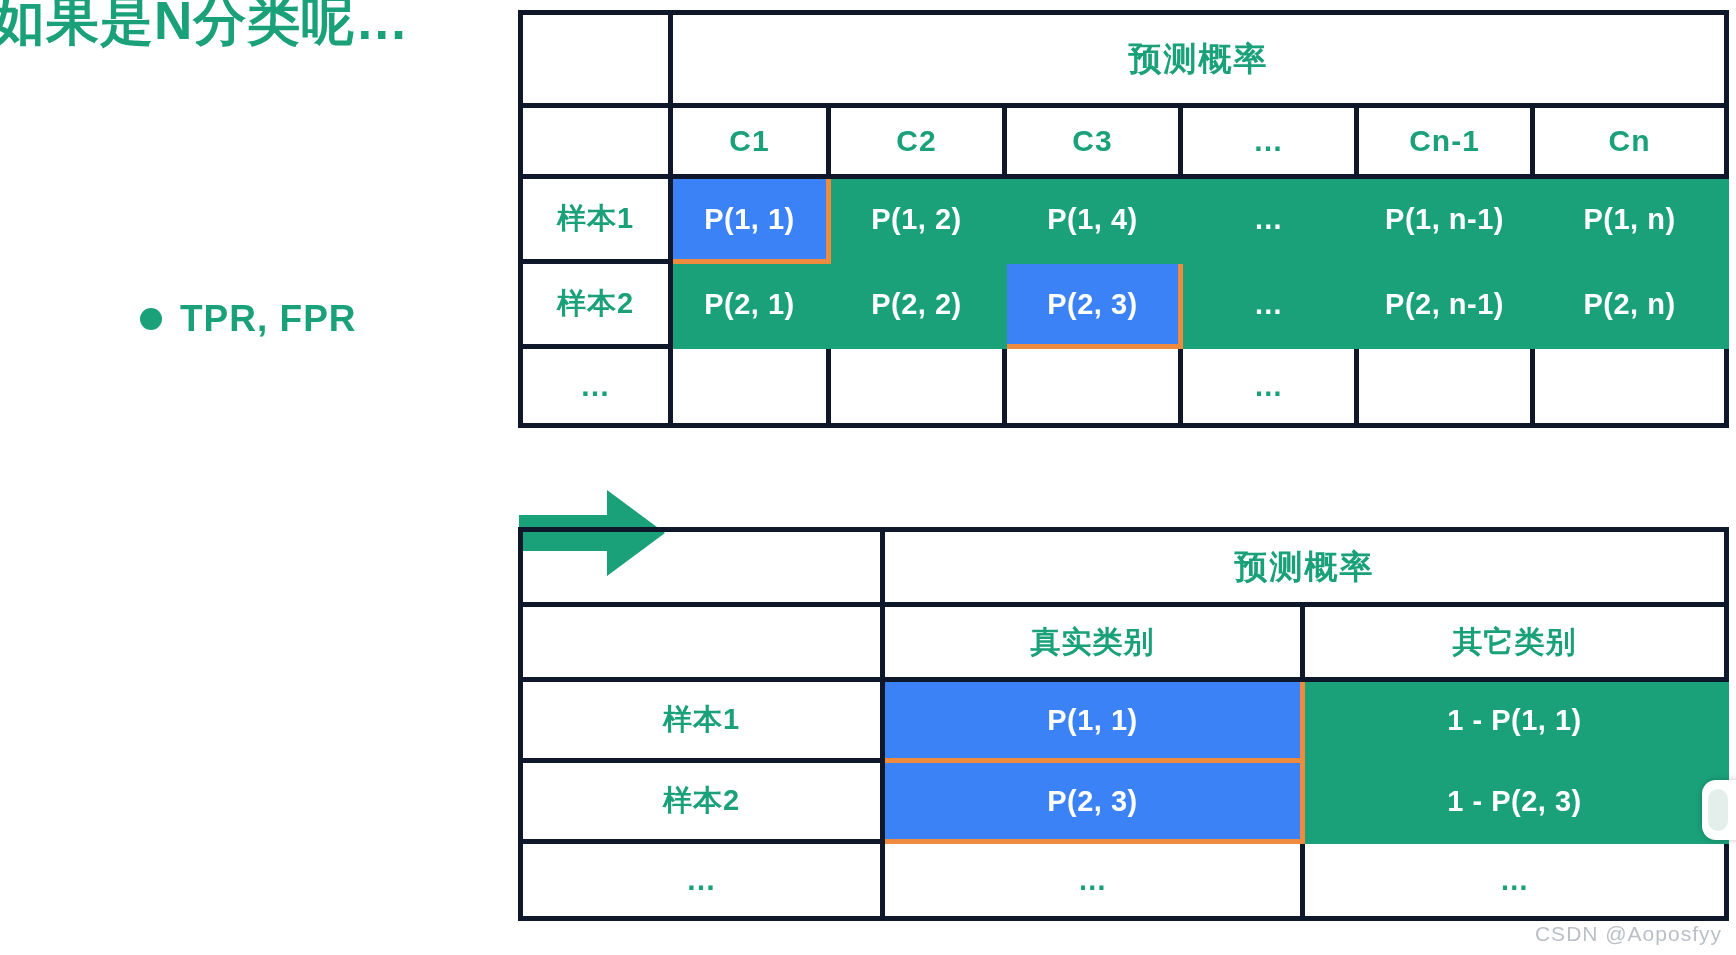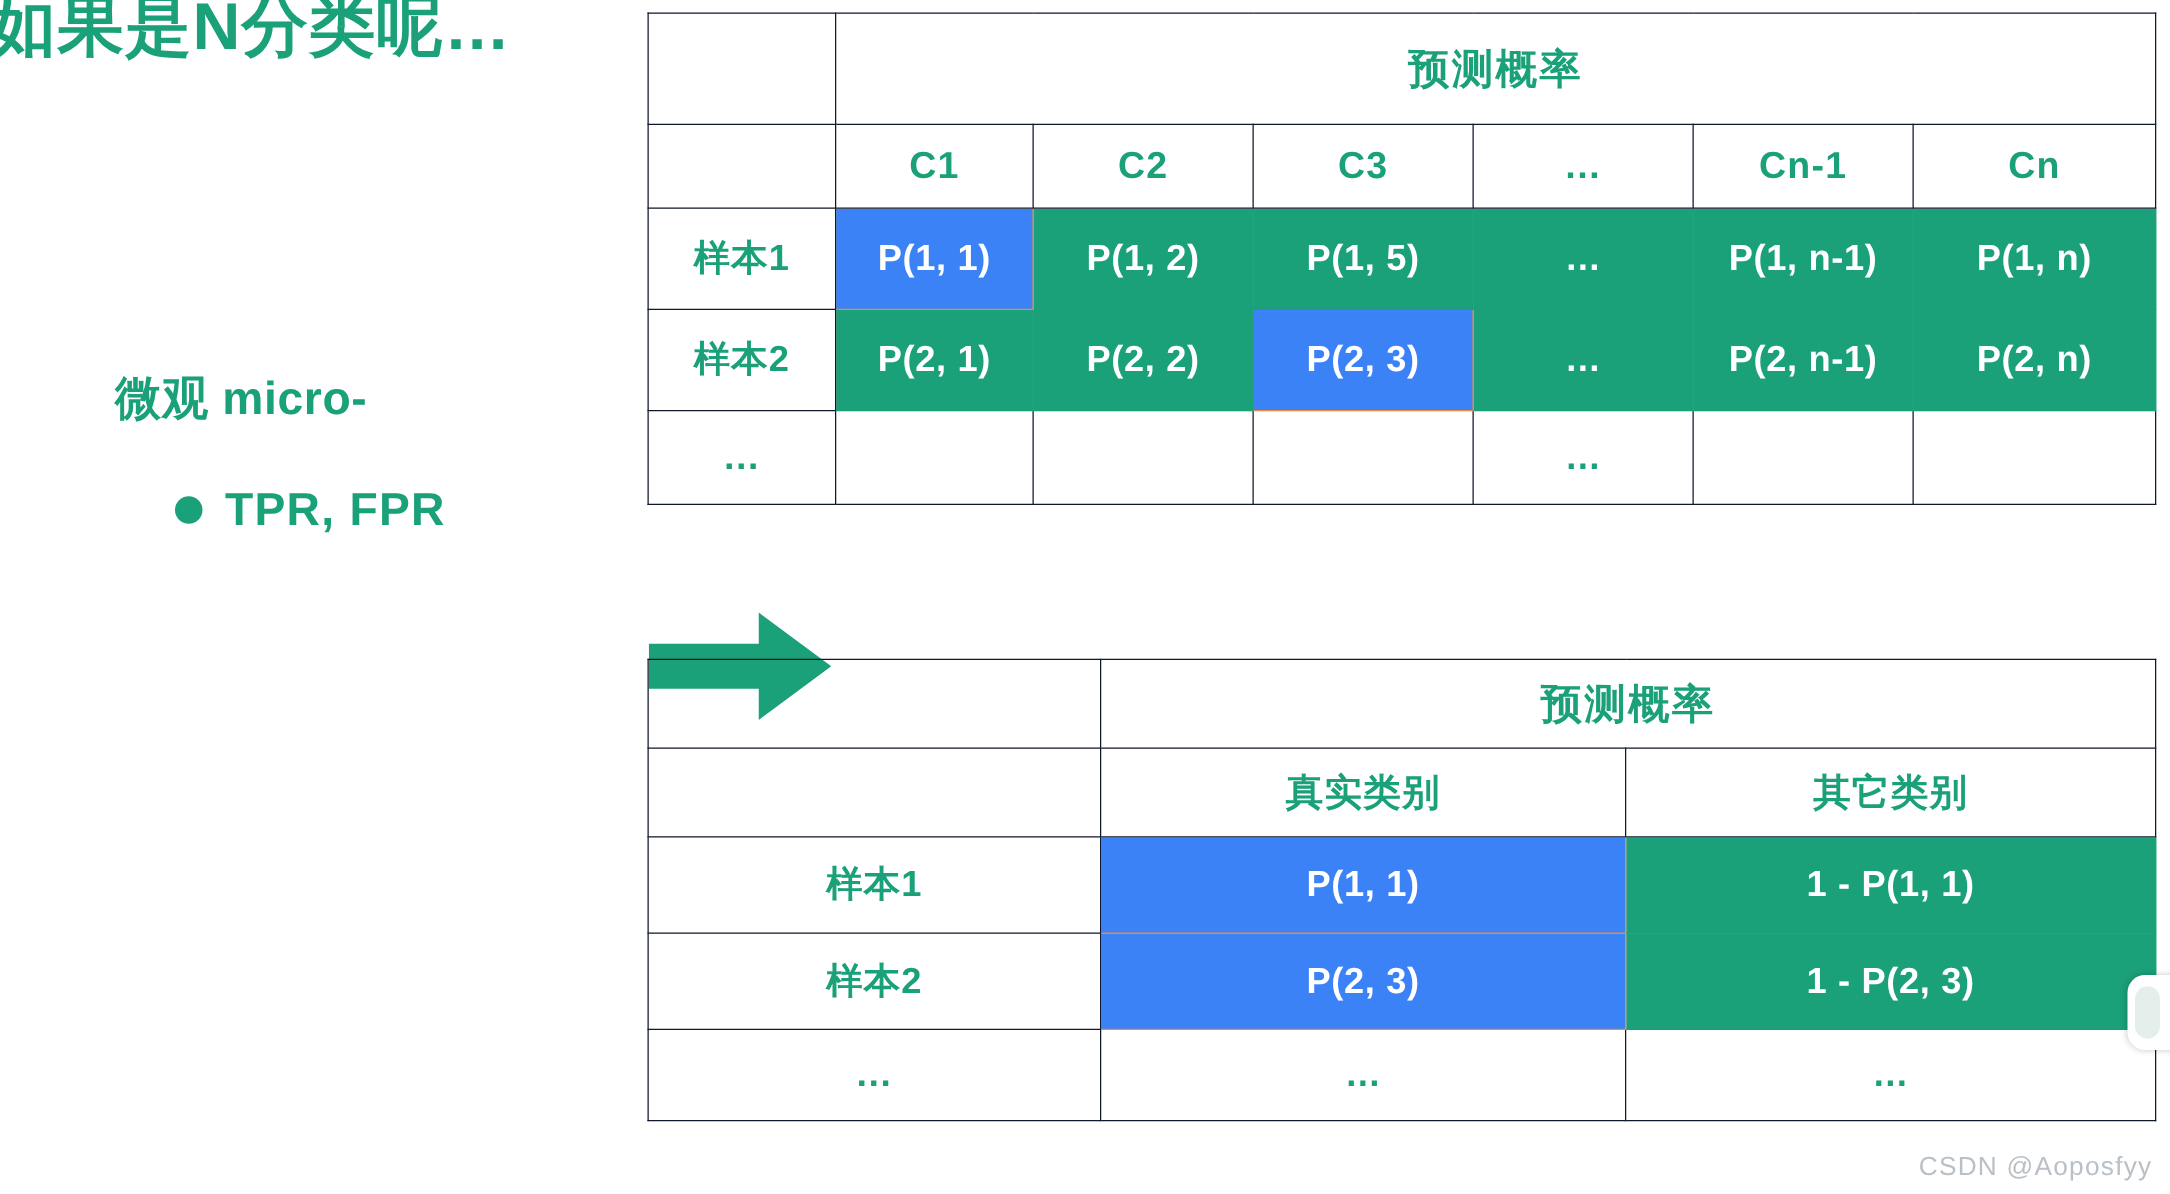--- a/index.html
+++ b/index.html
@@ -98,21 +98,21 @@
   }
 
   
   .tbl {
     position: absolute;
     border-collapse: collapse;
     table-layout: fixed;
     font-family: "Liberation Sans", "DejaVu Sans", sans-serif;
   }
   .tbl td {
-    border: 1px solid #0f172a;
+    border: 5px solid #0f172a;
     text-align: center;
     vertical-align: middle;
     color: #1aa179;
     font-weight: 700;
     padding: 0;
   }
   .hdr-span {
     font-size: 33px;
     letter-spacing: 2px;
   }
@@ -187,21 +187,20 @@
   }
 </style>
 </head>
 <body>
 
 <div class="top-strip">…  … …</div>
 
 <div class="slide-title">如果是N分类呢…</div>
 
 <div class="left-col">
-  <div class="lc-line">微观 micro-</div>
   <div class="lc-bullet">
     <span class="bullet-dot"></span>
     <span class="lc-bullet-text">TPR, FPR</span>
   </div>
 </div>
 
 <div class="arrow">
   <svg width="146" height="88" viewBox="0 0 146 88" xmlns="http://www.w3.org/2000/svg">
     <polygon points="0,26 88,26 88,1 146,44 88,87 88,62 0,62" fill="#1aa179"></polygon>
   </svg>
@@ -229,21 +228,21 @@
       <td class="hdr-col">C3</td>
       <td class="hdr-col">…</td>
       <td class="hdr-col">Cn-1</td>
       <td class="hdr-col">Cn</td>
     </tr>
 
     <tr>
       <td class="rowlabel" style="height:80px">样本1</td>
       <td class="pcell cell-orange">P(1, 1)</td>
       <td class="pcell cell-green">P(1, 2)</td>
-      <td class="pcell cell-green">P(1, 5)</td>
+      <td class="pcell cell-green">P(1, 4)</td>
       <td class="pcell cell-green dots-white">…</td>
       <td class="pcell cell-green">P(1, n-1)</td>
       <td class="pcell cell-green">P(1, n)</td>
     </tr>
 
     <tr>
       <td class="rowlabel" style="height:80px">样本2</td>
       <td class="pcell cell-green">P(2, 1)</td>
       <td class="pcell cell-green">P(2, 2)</td>
       <td class="pcell cell-orange">P(2, 3)</td>

